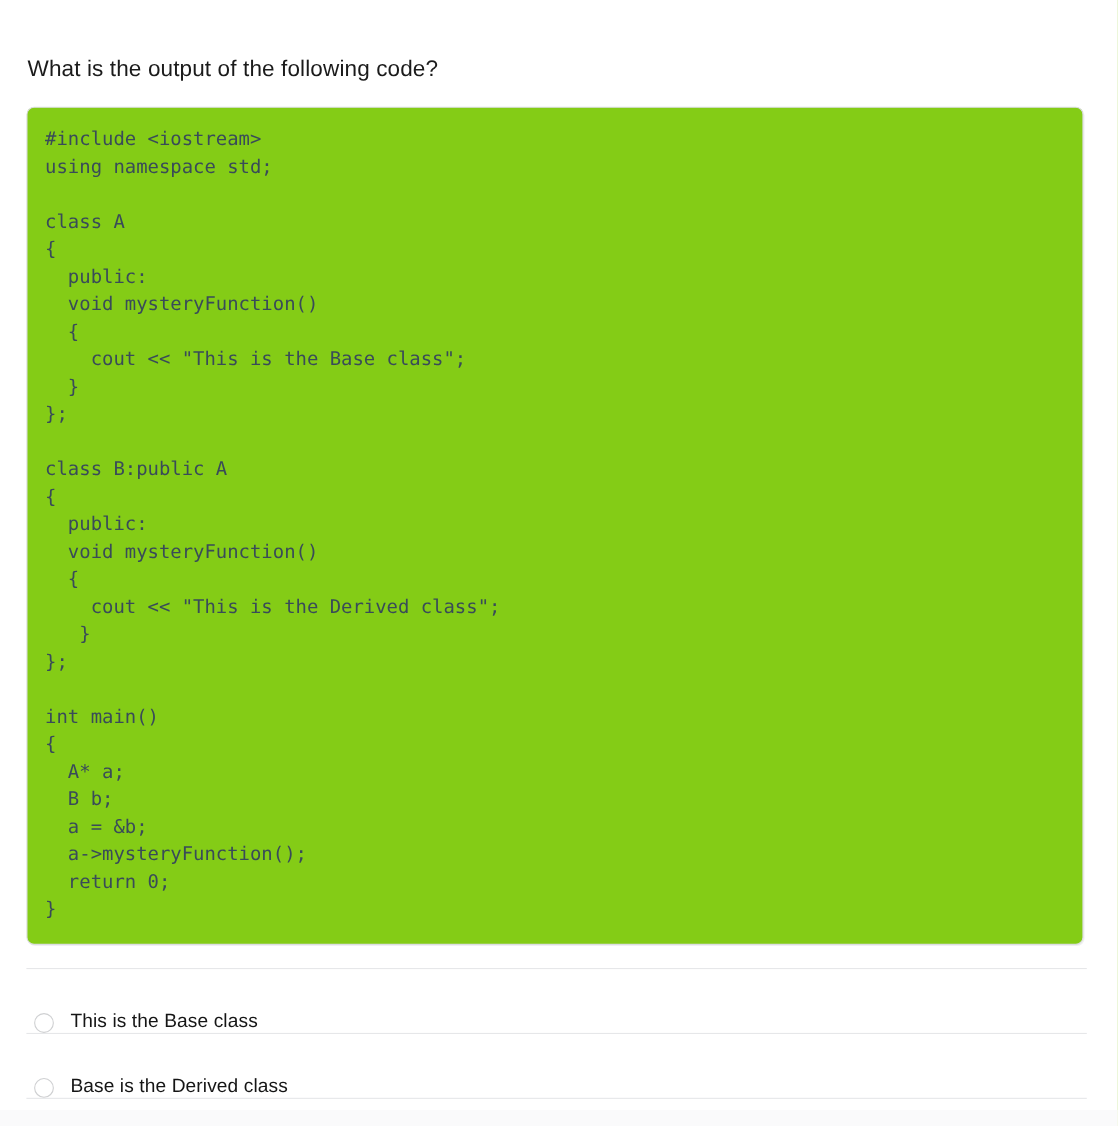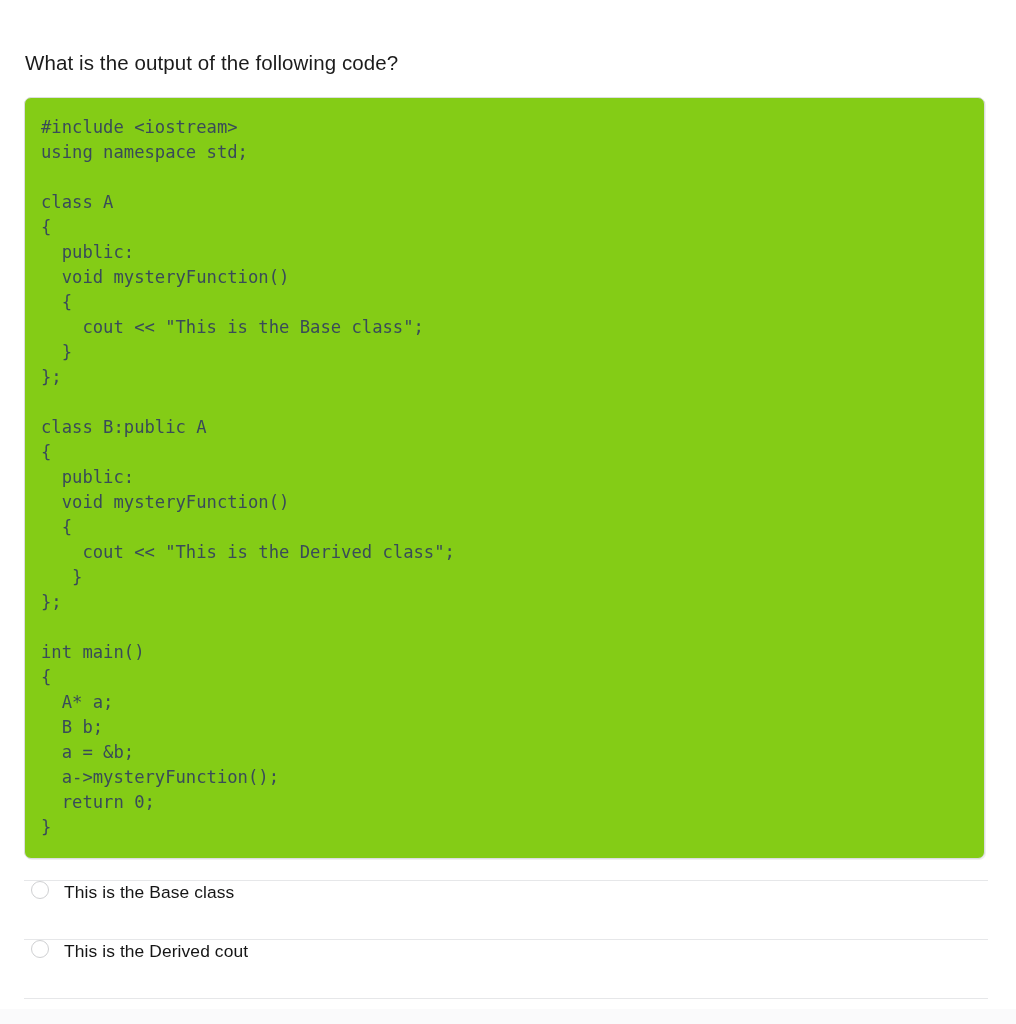--- a/index.html
+++ b/index.html
@@ -66,21 +66,21 @@
     top: 880px;
     width: 1016px;
   }
   .answer-divider {
     height: 1px;
     background: #e6e7e9;
     margin: 0 28px 0 24px;
   }
   .answer-row {
     display: flex;
-    align-items: flex-start;
+    align-items: flex-end;
     height: 58px;
     padding-left: 31px;
     box-sizing: border-box;
   }
   .radio-circle {
     width: 18px;
     height: 18px;
     flex: 0 0 18px;
     border: 1.6px solid #cfd0d2;
     border-radius: 50%;
@@ -149,21 +149,21 @@
 
     <div class="answer-row">
       <span class="radio-circle"></span>
       <span class="answer-label">This is the Base class</span>
     </div>
 
     <div class="answer-divider"></div>
 
     <div class="answer-row">
       <span class="radio-circle"></span>
-      <span class="answer-label">This is the Derived cout</span>
+      <span class="answer-label">Base is the Derived class</span>
     </div>
 
     <div class="answer-divider"></div>
 
   </div>
 
   <div class="tail-band"></div>
 
 </div>
 

